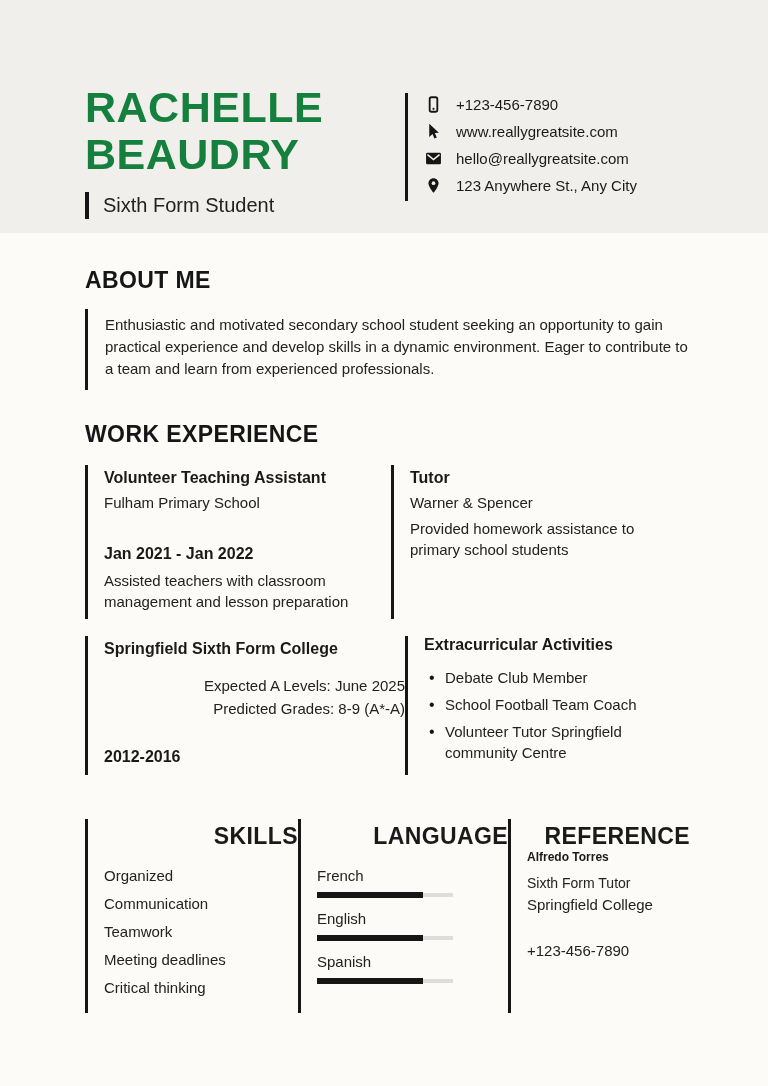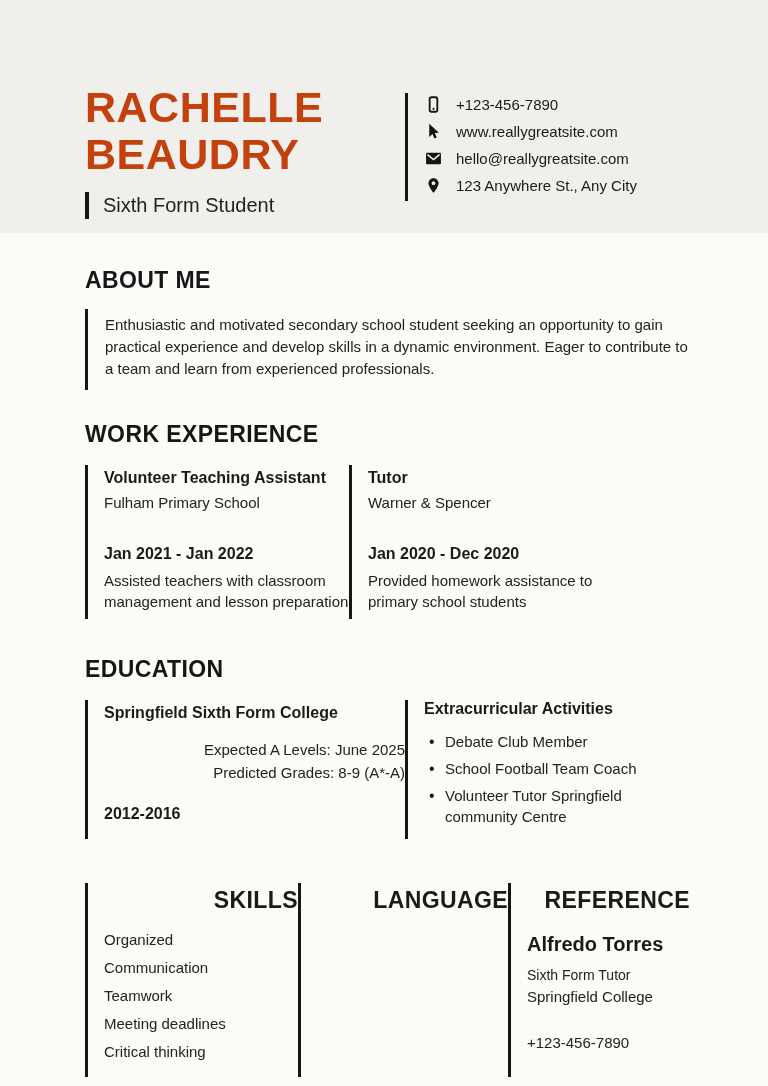--- a/index.html
+++ b/index.html
@@ -26,21 +26,21 @@
     background: var(--header-bg);
     position: relative;
   }
   .name-block { position: absolute; left: 85px; top: 84px; }
   .name {
     font-size: 43px;
     font-weight: 700;
     line-height: 1.1;
     letter-spacing: 0.5px;
     width: 310px;
-    color: #c2410c;
+    color: #15803d;
   }
   .title-row { display: flex; align-items: center; gap: 14px; margin-top: 13px; }
   .title-bar { width: 4px; height: 27px; background: #151515; }
   .title-text { font-size: 20px; color: #222; }
 
   .contact {
     position: absolute; left: 405px; top: 93px;
     border-left: 3px solid #151515;
     padding: 3px 0 7px 17px;
     display: flex; flex-direction: column; gap: 10px;
@@ -67,33 +67,33 @@
     width: 605px;
     color: #222;
   }
 
   .work-heading { padding-top: 31px; }
   .cols { display: flex; margin-top: 17px; }
   .col {
     border-left: 3px solid #161616;
     padding: 4px 0 6px 16px;
   }
-  .job-col-1 { width: 264px; }
+  .job-col-1 { width: 306px; }
   .job-col-2 { flex: 1; }
   .job-title { font-size: 16px; font-weight: 700; }
   .job-employer { font-size: 15px; margin-top: 7px; color: #222; }
   .job-dates { font-size: 16px; font-weight: 700; margin-top: 34px; }
   .job-desc { font-size: 15px; margin-top: 7px; line-height: 1.45; max-width: 245px; color: #222; }
 
   .edu-heading { padding-top: 37px; }
   .edu-col-1 { width: 320px; }
   .edu-col-2 { flex: 1; padding-top: 0; }
   .edu-school { font-size: 16px; font-weight: 700; }
   .edu-details { margin-top: 16px; font-size: 15px; line-height: 1.55; padding-left: 2px; color: #222; text-align: right; }
-  .edu-years { font-size: 16px; font-weight: 700; margin-top: 20px; }
+  .edu-years { font-size: 16px; font-weight: 700; margin-top: 27px; }
   .extra-heading { font-size: 16px; font-weight: 700; }
   .extra-list { list-style: none; margin-top: 13px; width: 215px; }
   .extra-list li {
     font-size: 15px; line-height: 1.45;
     padding-left: 21px; position: relative;
     margin-bottom: 5px; color: #222;
   }
   .extra-list li::before {
     content: "\2022";
     position: absolute; left: 5px; top: -1px;
@@ -115,21 +115,21 @@
     width: 136px; height: 4px;
     background: var(--bar-track);
     margin-top: 9px;
     position: relative;
   }
   .lang-bar-fill {
     position: absolute; left: 0; top: -1px;
     height: 6px;
     background: var(--bar-fill);
   }
-  .ref-name { font-size: 20px; font-weight: 700; margin-top: 19px; }
+  .ref-name { font-size: 12px; font-weight: 700; }
   .ref-role { font-size: 14px; margin-top: 9px; line-height: 1.5; color: #222; }
   .ref-org { font-size: 15px; line-height: 1.5; color: #222; }
   .ref-phone { font-size: 15px; margin-top: 25px; color: #222; }
 </style>
 </head>
 <body>
 
 <div class="page">
 
   <header class="header">
@@ -189,26 +189,24 @@
     <div class="cols">
       <div class="col job-col-1">
         <div class="job-title">Volunteer Teaching Assistant</div>
         <div class="job-employer">Fulham Primary School</div>
         <div class="job-dates">Jan 2021 - Jan 2022</div>
         <div class="job-desc">Assisted teachers with classroom management and lesson preparation</div>
       </div>
       <div class="col job-col-2">
         <div class="job-title">Tutor</div>
         <div class="job-employer">Warner &amp; Spencer</div>
-        <div class="job-dates">Jan 2020 - Dec 2020</div>
         <div class="job-desc">Provided homework assistance to primary school students</div>
       </div>
     </div>
 
-    <h2 class="section-heading edu-heading">EDUCATION</h2>
     <div class="cols">
       <div class="col edu-col-1">
         <div class="edu-school">Springfield Sixth Form College</div>
         <div class="edu-details">
           <div>Expected A Levels: June 2025</div>
           <div>Predicted Grades: 8-9 (A*-A)</div>
         </div>
         <div class="edu-years">2012-2016</div>
       </div>
       <div class="col edu-col-2">
@@ -229,20 +227,40 @@
           <li>Organized</li>
           <li>Communication</li>
           <li>Teamwork</li>
           <li>Meeting deadlines</li>
           <li>Critical thinking</li>
         </ul>
       </div>
 
       <div class="col lang-col">
         <h2 class="mini-heading">LANGUAGE</h2>
+        <div class="lang-list">
+          <div class="lang-item">
+            <div class="lang-name">French</div>
+            <div class="lang-bar">
+              <div class="lang-bar-fill" style="width: 78%;"></div>
+            </div>
+          </div>
+          <div class="lang-item">
+            <div class="lang-name">English</div>
+            <div class="lang-bar">
+              <div class="lang-bar-fill" style="width: 78%;"></div>
+            </div>
+          </div>
+          <div class="lang-item">
+            <div class="lang-name">Spanish</div>
+            <div class="lang-bar">
+              <div class="lang-bar-fill" style="width: 78%;"></div>
+            </div>
+          </div>
+        </div>
       </div>
 
       <div class="col ref-col">
         <h2 class="mini-heading">REFERENCE</h2>
         <div class="ref-name">Alfredo Torres</div>
         <div class="ref-role">Sixth Form Tutor</div>
         <div class="ref-org">Springfield College</div>
         <div class="ref-phone">+123-456-7890</div>
       </div>
 

